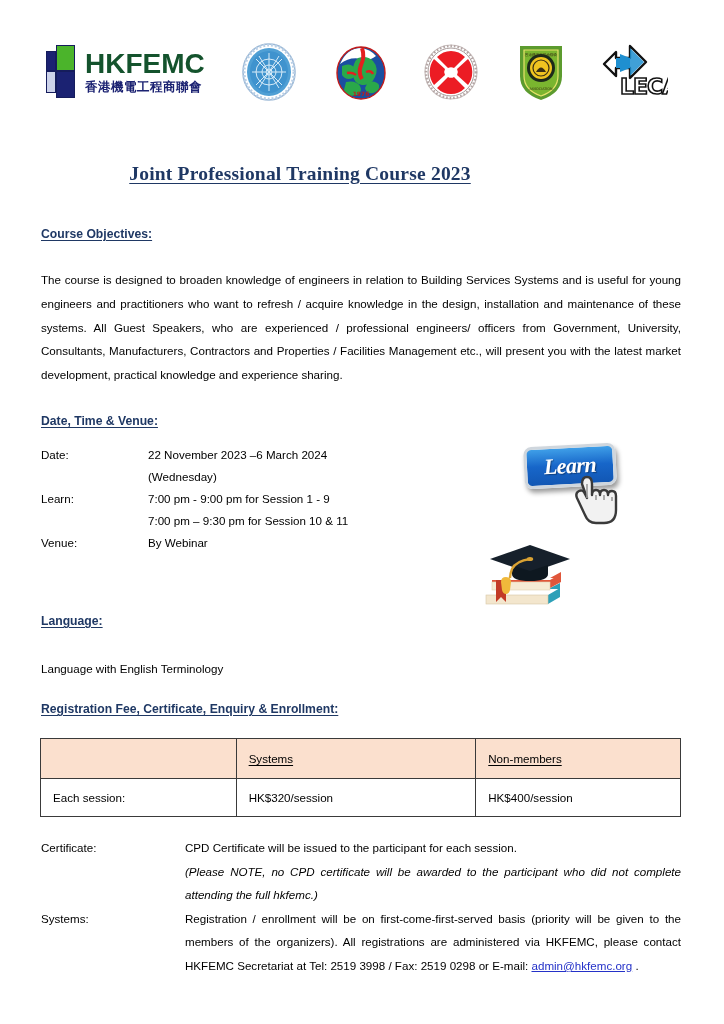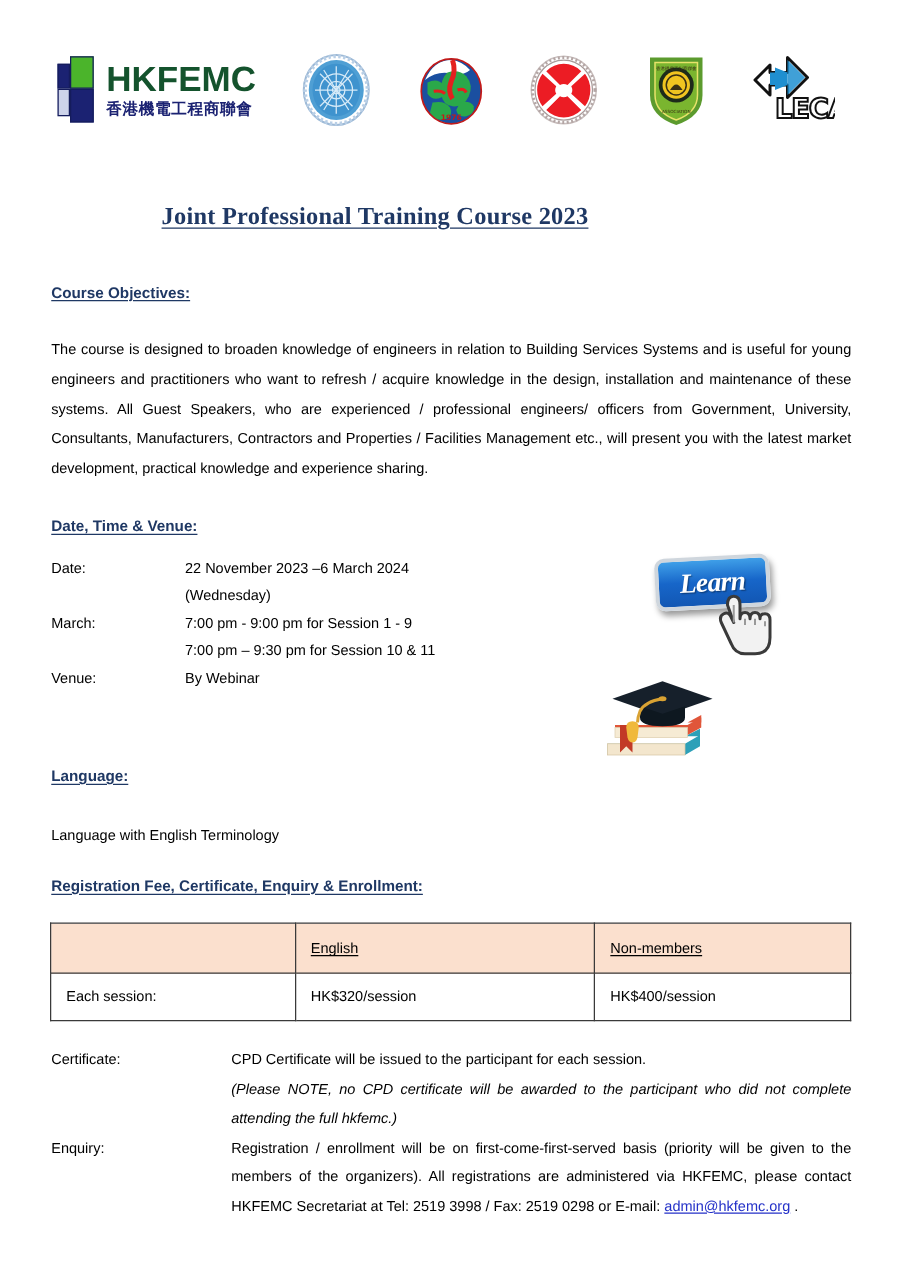--- a/index.html
+++ b/index.html
@@ -351,21 +351,21 @@
   <div class="dtv">
     <div class="row">
       <div class="lbl" data-bind="sections.datetime.rows.0.label">Date:</div>
       <div class="val" data-bind="sections.datetime.rows.0.value">22 November 2023 –6 March 2024</div>
     </div>
     <div class="row">
       <div class="lbl" data-bind="sections.datetime.rows.1.label"></div>
       <div class="val" data-bind="sections.datetime.rows.1.value">(Wednesday)</div>
     </div>
     <div class="row">
-      <div class="lbl" data-bind="sections.datetime.rows.2.label">March:</div>
+      <div class="lbl" data-bind="sections.datetime.rows.2.label">Learn:</div>
       <div class="val" data-bind="sections.datetime.rows.2.value">7:00 pm - 9:00 pm for Session 1 - 9</div>
     </div>
     <div class="row">
       <div class="lbl" data-bind="sections.datetime.rows.3.label"></div>
       <div class="val" data-bind="sections.datetime.rows.3.value">7:00 pm – 9:30 pm for Session 10 &amp; 11</div>
     </div>
     <div class="row">
       <div class="lbl" data-bind="sections.datetime.rows.4.label">Venue:</div>
       <div class="val" data-bind="sections.datetime.rows.4.value">By Webinar</div>
     </div>
@@ -406,21 +406,21 @@
 
   <div class="sec-heading" id="h-language" data-bind="sections.language.heading">Language:</div>
   <div class="lang-body" data-bind="sections.language.body">Language with English Terminology</div>
 
   <div class="sec-heading" id="h-registration" data-bind="sections.registration.heading">Registration Fee, Certificate, Enquiry &amp; Enrollment:</div>
 
   <table class="fee-table">
     <thead>
       <tr>
         <td class="col-a" data-bind="sections.registration.table.headers.0"></td>
-        <td class="col-b"><span class="hdr-u" data-bind="sections.registration.table.headers.1">English</span></td>
+        <td class="col-b"><span class="hdr-u" data-bind="sections.registration.table.headers.1">Systems</span></td>
         <td class="col-c"><span class="hdr-u" data-bind="sections.registration.table.headers.2">Non-members</span></td>
       </tr>
     </thead>
     <tbody>
       <tr>
         <td class="col-a" data-bind="sections.registration.table.rows.0.0">Each session:</td>
         <td class="col-b" data-bind="sections.registration.table.rows.0.1">HK$320/session</td>
         <td class="col-c" data-bind="sections.registration.table.rows.0.2">HK$400/session</td>
       </tr>
     </tbody>
@@ -430,19 +430,19 @@
 
     <div class="nrow">
       <div class="nlbl" data-bind="sections.registration.notes.0.label">Certificate:</div>
       <div class="nval">
         <div data-bind="sections.registration.notes.0.line1">CPD Certificate will be issued to the participant for each session.</div>
         <div class="italic" data-bind="sections.registration.notes.0.line2">(Please NOTE, no CPD certificate will be awarded to the participant who did not complete attending the full hkfemc.)</div>
       </div>
     </div>
 
     <div class="nrow">
-      <div class="nlbl" data-bind="sections.registration.notes.1.label">Enquiry:</div>
+      <div class="nlbl" data-bind="sections.registration.notes.1.label">Systems:</div>
       <div class="nval"><span data-bind="sections.registration.notes.1.text_before">Registration / enrollment will be on first-come-first-served basis (priority will be given to the members of the organizers). All registrations are administered via HKFEMC, please contact HKFEMC Secretariat at Tel: 2519 3998 / Fax: 2519 0298 or E-mail: </span><a class="maillink nowrap" href="#" data-bind="sections.registration.notes.1.email">admin@hkfemc.org</a><span data-bind="sections.registration.notes.1.text_after"> .</span></div>
     </div>
 
   </div>
 
 </div>
 
 </body></html>

